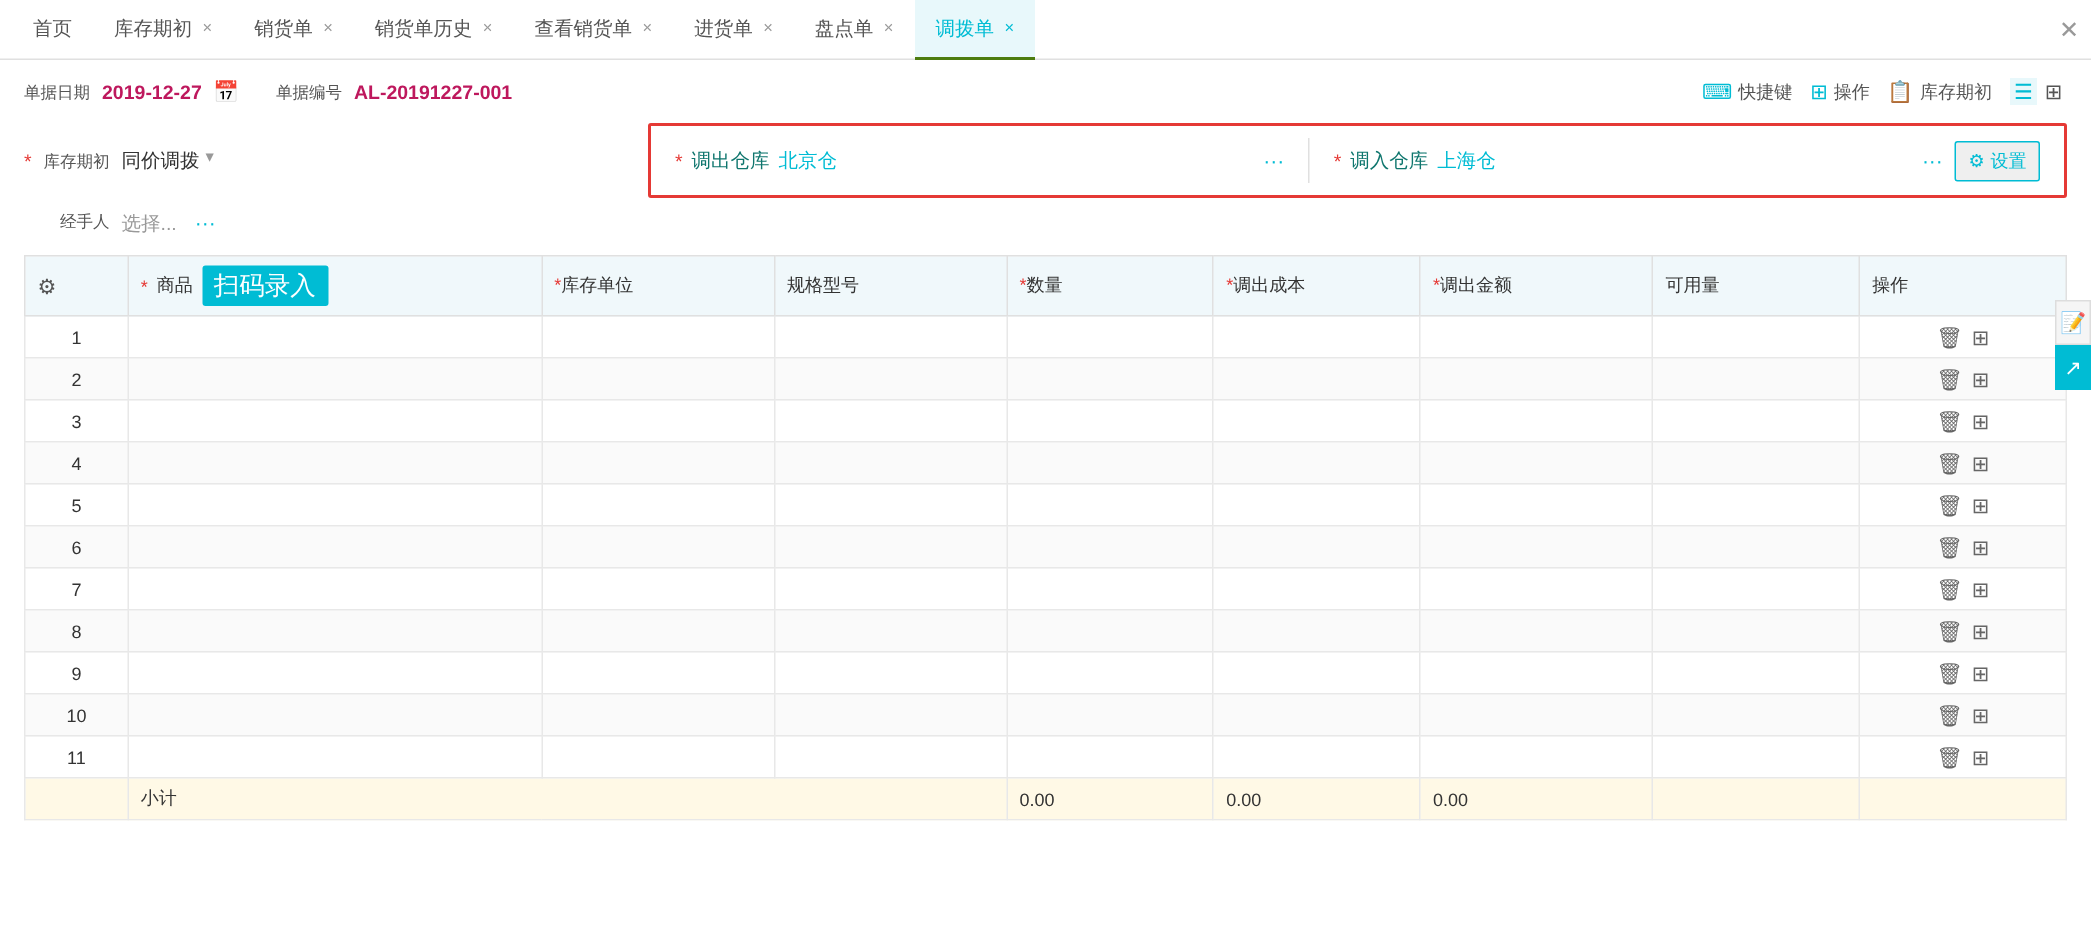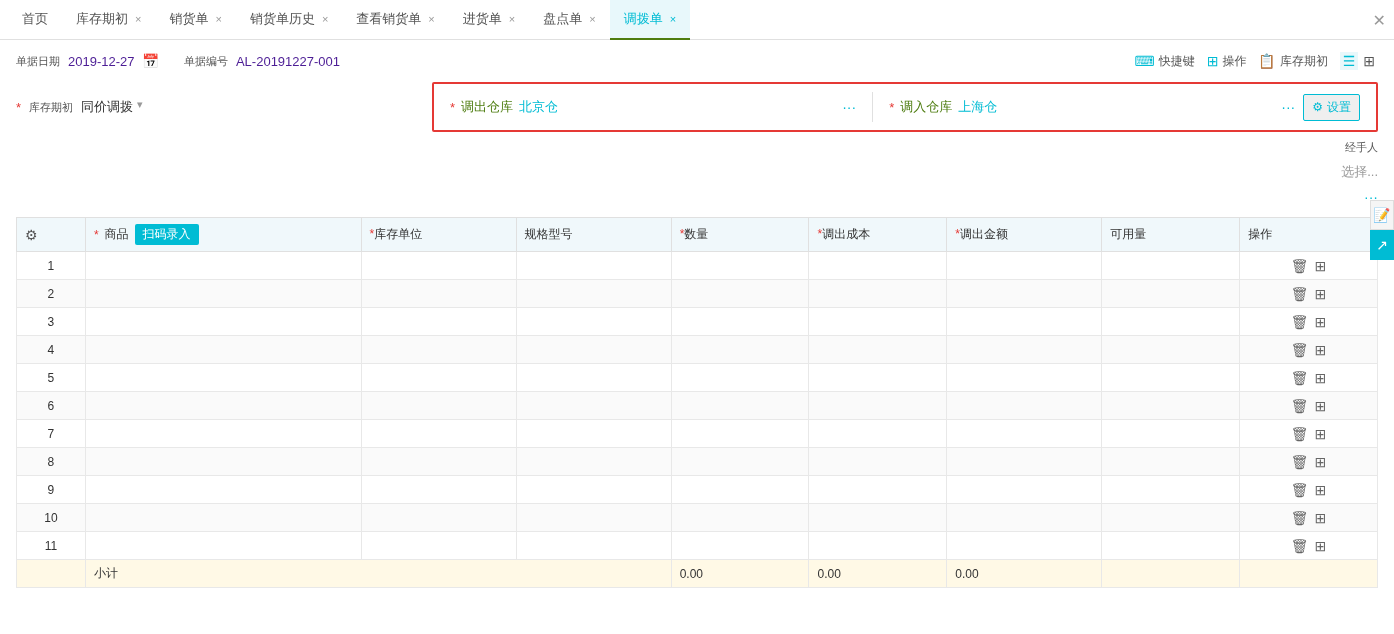--- a/index.html
+++ b/index.html
@@ -66,23 +66,23 @@
     .field-group {
       display: flex;
       align-items: center;
       gap: 8px;
     }
     .field-label {
       color: #555;
       font-size: 11px;
     }
     .field-value {
-      color: #4c1d95;
+      color: #be185d;
       font-size: 13px;
-      font-weight: 400;
+      font-weight: 700;
     }
     .calendar-icon {
       color: #00bcd4;
       cursor: pointer;
       font-size: 14px;
     }
     .toolbar-right {
       margin-left: auto;
       display: flex;
       align-items: center;
@@ -109,21 +109,21 @@
       font-size: 14px; color: #555;
     }
     .layout-icon.active { color: #00bcd4; background: #e8f8fb; }
     .field-inline {
       display: flex;
       align-items: center;
       gap: 6px;
       flex: 1;
     }
     .field-inline .required { color: #e53935; }
-    .field-inline .f-label { color: #4d7c0f; }
+    .field-inline .f-label { color: #0f766e; }
     .field-inline .f-value { color: #00bcd4; font-weight: 500; }
     .field-more { color: #00bcd4; cursor: pointer; margin-left: auto; font-size: 14px; }
     .field-divider { width: 1px; height: 30px; background: #e0e0e0; margin: 0 16px; }
     .select-dropdown {
       display: flex;
       align-items: flex-start;
       gap: 4px;
       cursor: pointer;
     }
     .select-dropdown .arrow { color: #999; font-size: 11px; }
@@ -181,21 +181,21 @@
     .col-amount { width: 90px; }
     .col-avail { width: 80px; }
     .col-ops { width: 80px; text-align: center; }
 
     .scan-btn {
       background: #00bcd4;
       color: #fff;
       border: none;
       border-radius: 2px;
       padding: 2px 8px;
-      font-size: 12px;
+      font-size: 17px;
       cursor: pointer;
     }
     .settings-gear {
       cursor: pointer;
       color: #555;
       font-size: 14px;
     }
 
     .ops-cell {
       display: flex;
@@ -346,21 +346,21 @@
           <span class="field-more">···</span>
         </div>
 
         <button class="settings-btn">
           <span>⚙</span>
           <span>设置</span>
         </button>
       </div>
     </div>
 
-    <div style="display:flex; align-items:flex-end; gap:8px; margin-left:24px;flex-direction:column;">
+    <div style="display:flex; align-items:flex-start; gap:8px; margin-left:24px;">
       <span class="field-label">经手人</span>
       <span class="person-select">选择...</span>
       <span class="person-more">···</span>
     </div>
   </div>
 
   <div class="scroll-area">
     <table class="data-table">
       <thead>
         <tr>

